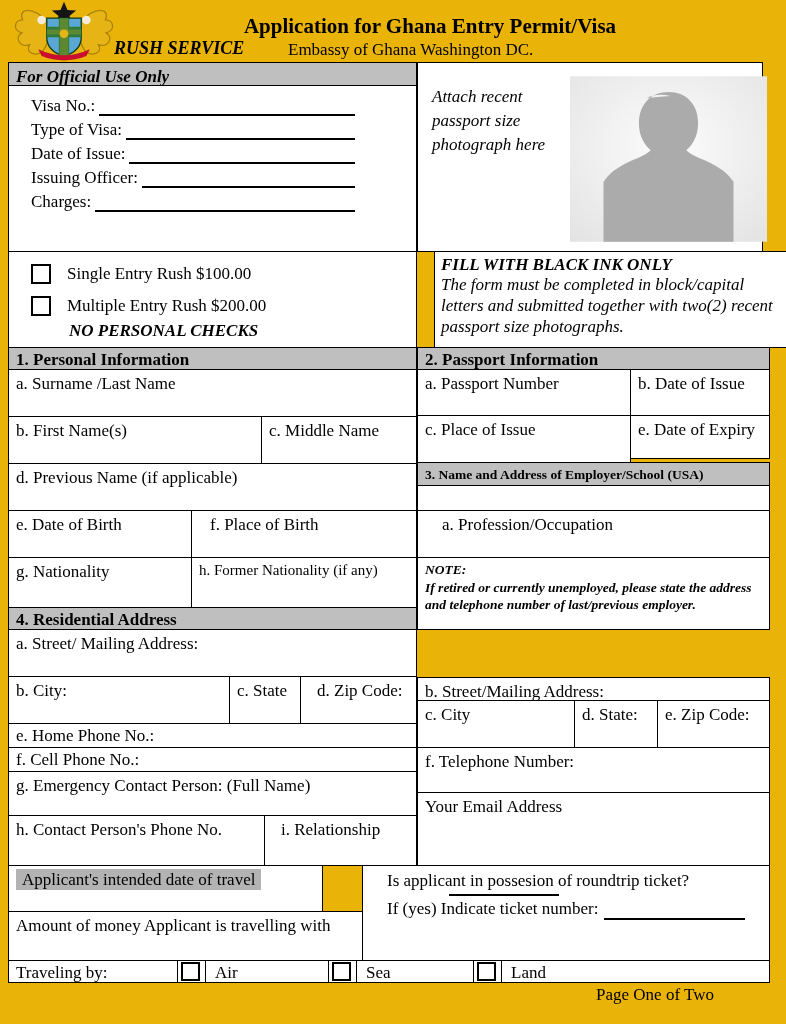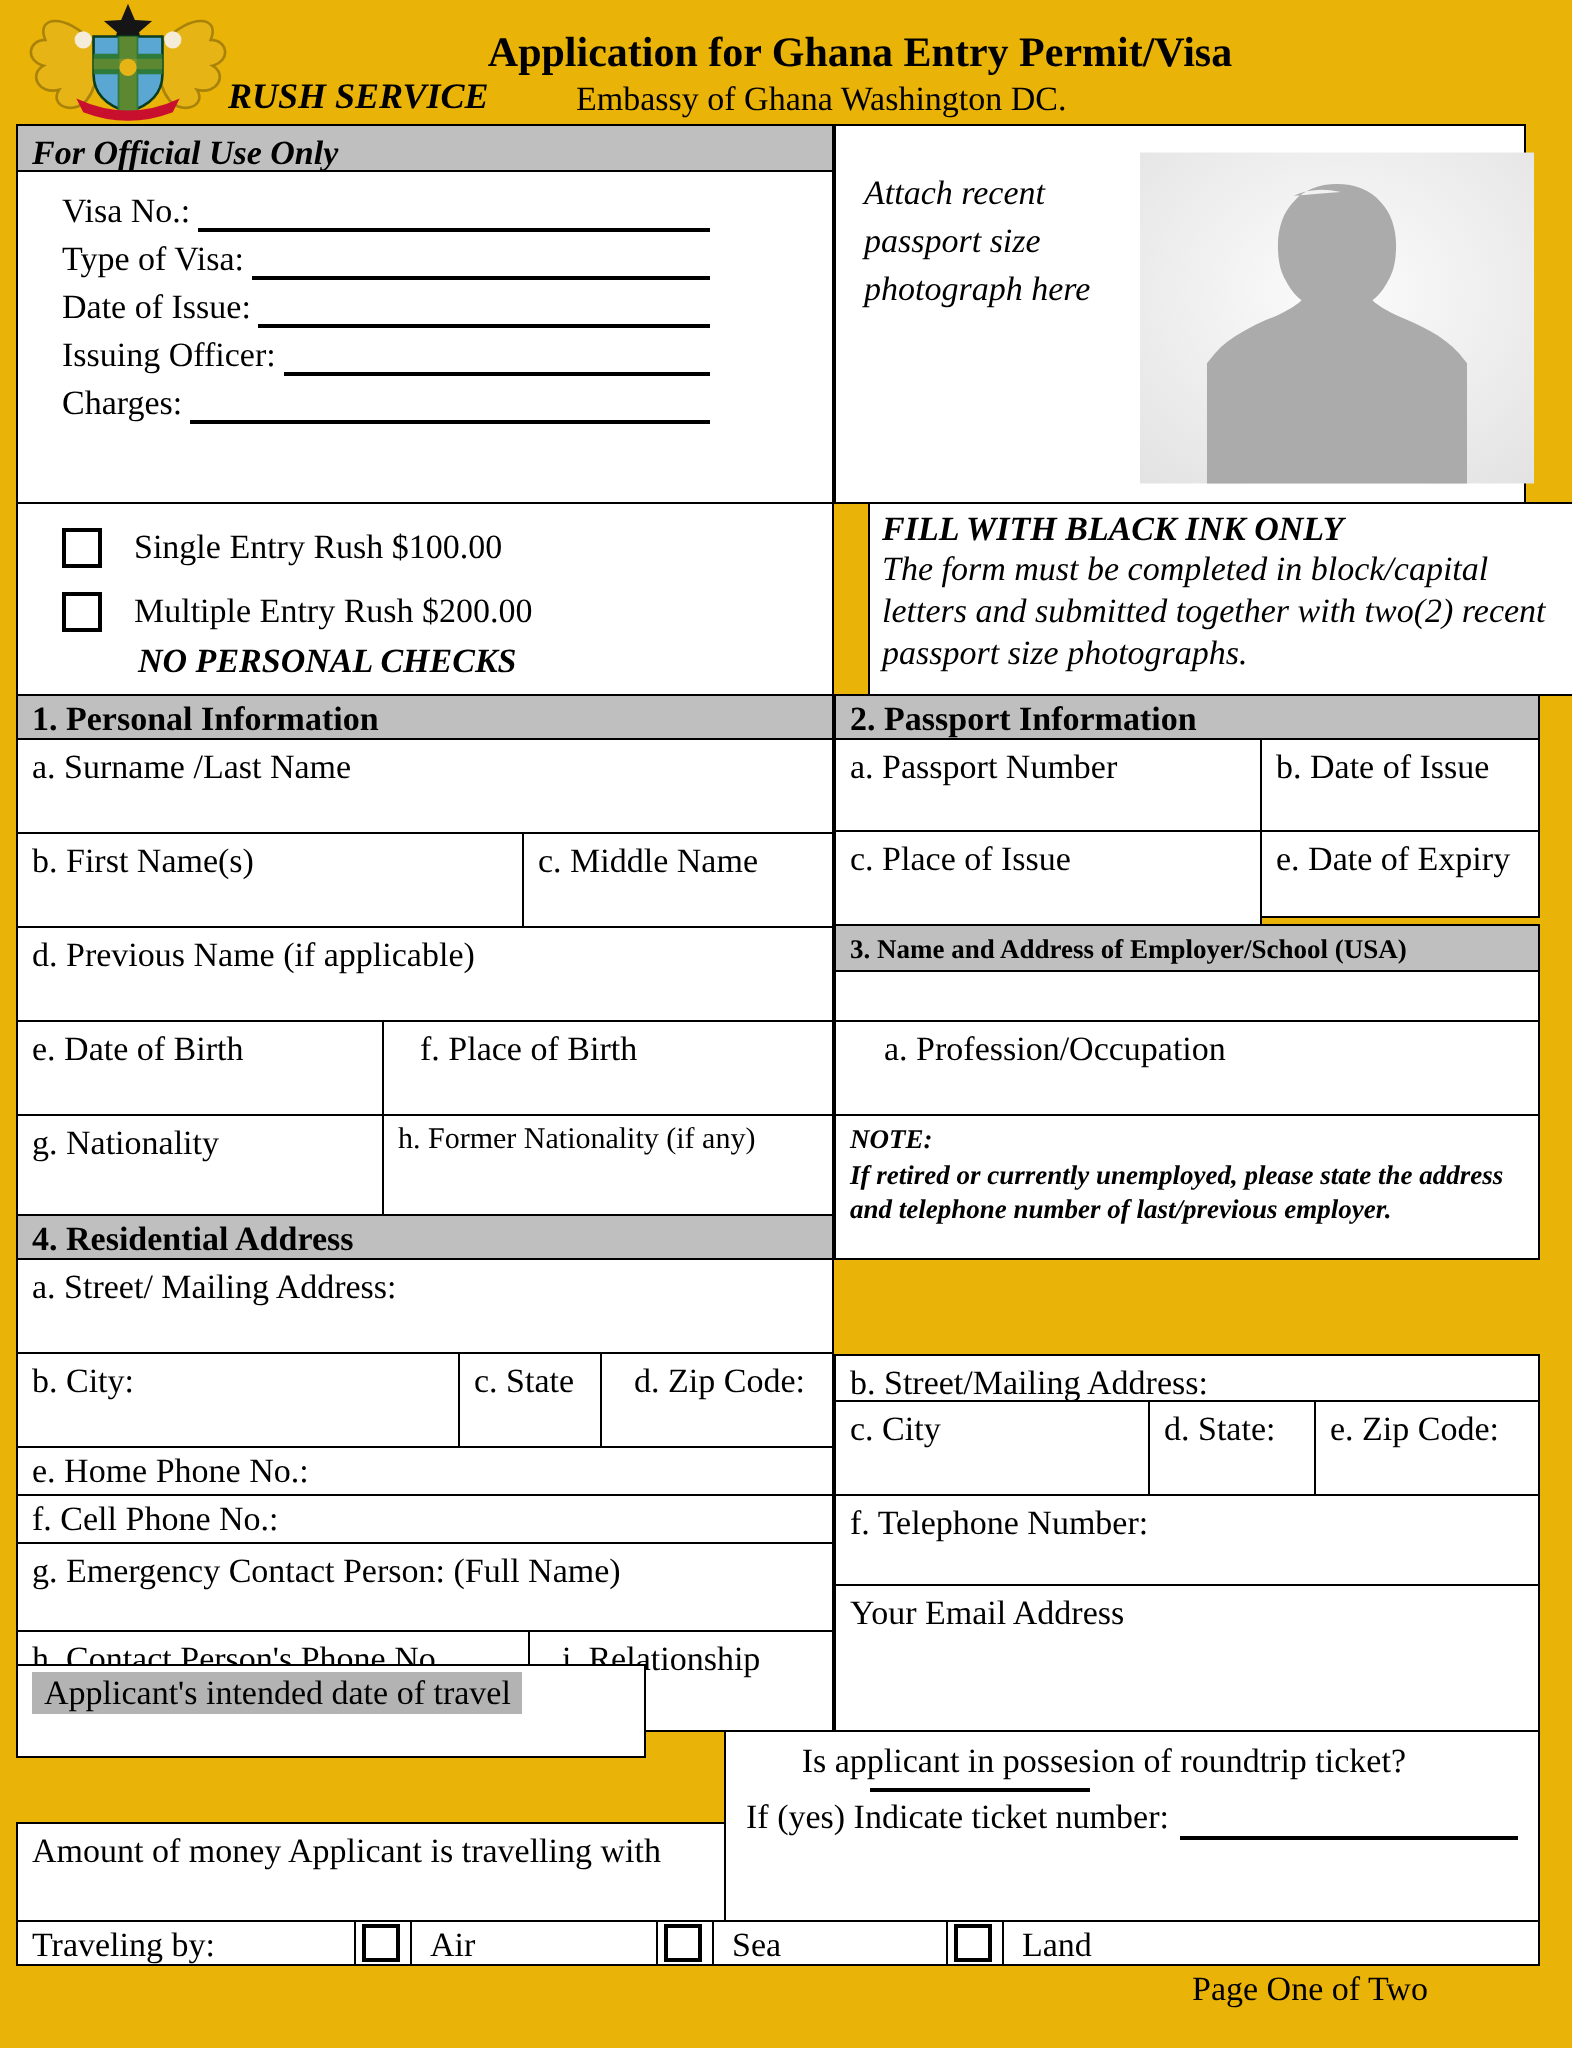--- a/index.html
+++ b/index.html
@@ -162,26 +162,26 @@
   <div class="cell" style="left:8px;top:815px;width:257px;height:51px;"><span>h. Contact Person's Phone No.</span></div>
   <div class="cell" style="left:264px;top:815px;width:153px;height:51px;padding-left:16px;"><span>i. Relationship</span></div>
 
   <div class="cell" style="left:417px;top:629px;width:353px;height:60px;margin-top:48px;"><span>b. Street/Mailing Address:</span></div>
   <div class="cell" style="left:417px;top:700px;width:158px;height:48px;"><span>c. City</span></div>
   <div class="cell" style="left:574px;top:700px;width:84px;height:48px;"><span>d. State:</span></div>
   <div class="cell" style="left:657px;top:700px;width:113px;height:48px;"><span>e. Zip Code:</span></div>
   <div class="cell" style="left:417px;top:747px;width:353px;height:46px;"><span>f. Telephone Number:</span></div>
   <div class="cell" style="left:417px;top:792px;width:353px;height:74px;"><span>Your Email Address</span></div>
 
-  <div class="cell" style="left:8px;top:832px;width:315px;height:47px;">
+  <div class="cell" style="left:8px;top:865px;width:315px;height:47px;">
     <span class="hl">Applicant's intended date of travel</span>
   </div>
   <div class="cell" style="left:8px;top:911px;width:355px;height:50px;"><span>Amount of money Applicant is travelling with</span></div>
 
-  <div class="cell" style="left:362px;top:865px;width:408px;height:96px;padding:4px 10px;text-align:right;">
+  <div class="cell" style="left:362px;top:865px;width:408px;height:96px;padding:4px 24px;">
     <div style="width:330px;">Is applicant in possesion of roundtrip ticket?</div>
     <span class="mini-line"></span>
     <div class="tk-row">
       <span>If (yes) Indicate ticket number:</span>
       <span class="tk-line"></span>
     </div>
   </div>
 
   <div class="cell" style="left:8px;top:960px;width:170px;height:23px;padding:1px 7px;"><span>Traveling by:</span></div>
   <div class="cell cb-cell" style="left:177px;top:960px;width:29px;height:23px;"><span class="checkbox" style="width:19px;height:19px;"></span></div>

